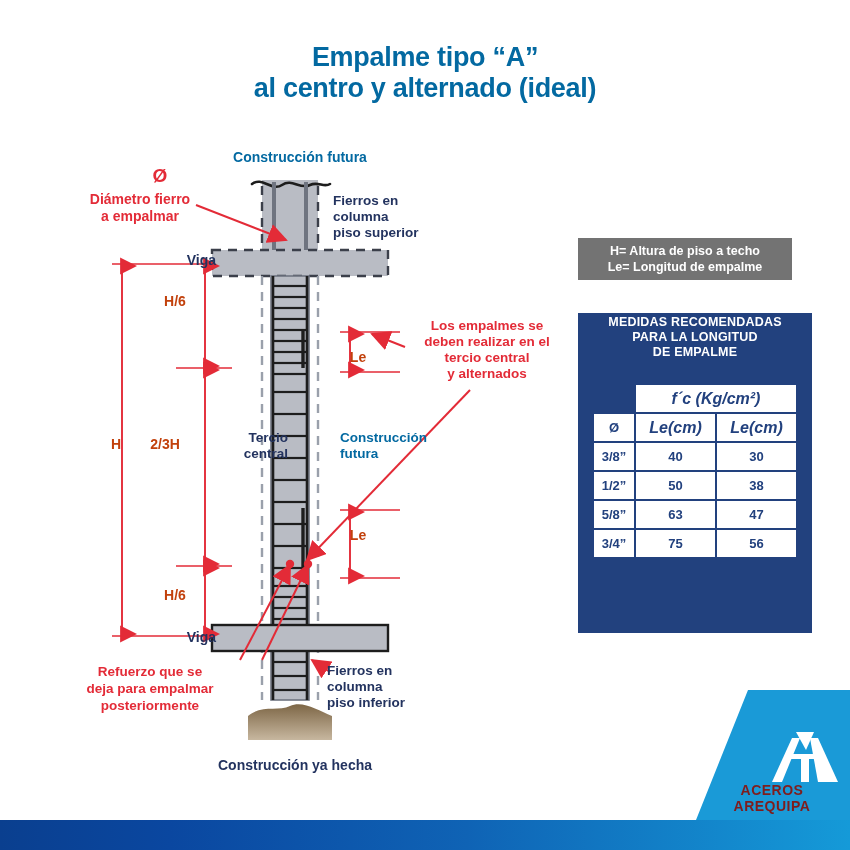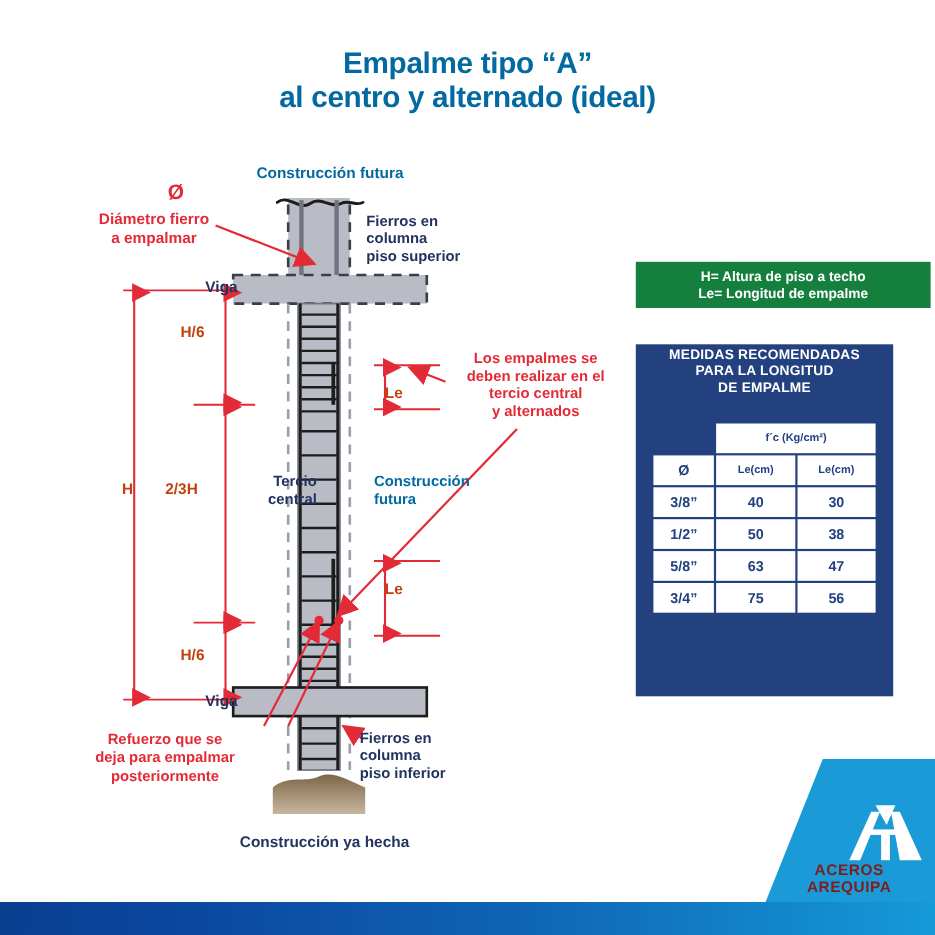--- a/index.html
+++ b/index.html
@@ -29,22 +29,22 @@
   .lbl{font-weight:bold;}
   .navy{color:#23335f;}
   .red{color:#e32b37;}
   .cyan{color:#c2410c;}
   .gray{color:#0369a1;}
   .center{text-align:center;}
   .right{text-align:right;}
 
   
   #infobox{
-    left:578px;top:238px;width:268px;height:42px;
-    background:#15803d;
+    left:578px;top:238px;width:214px;height:42px;
+    background:#737373;
     color:#ffffff;
     font-weight:bold;font-size:12.5px;line-height:16px;
     display:flex;align-items:center;justify-content:center;
     text-align:center;
   }
 
   
   #tablepanel{
     left:578px;top:313px;width:234px;height:320px;
     background:#22417e;
@@ -57,21 +57,21 @@
     position:absolute;left:14px;top:70px;width:206px;
     border-collapse:separate;border-spacing:2px;
   }
   #tbl td{
     background:#ffffff;color:#22417e;
     font-weight:bold;font-size:13px;
     text-align:center;height:27px;padding:0 2px;
     white-space:nowrap;
   }
   #tbl td.blank{background:transparent;}
-  #tbl td.sm{font-size:10px;}
+  #tbl td.sm{font-size:16px;font-style:italic;}
 
   
   #svgwrap{left:0;top:0;width:850px;height:850px;}
 
   
   .ann{font-weight:bold;line-height:15px;}
   #a-constr-futura-top{left:190px;top:150px;width:220px;font-size:14px;}
   #a-diam-sym{left:100px;top:168px;width:120px;font-size:19px;}
   #a-diam{left:60px;top:191px;width:160px;font-size:14px;line-height:17px;}
   #a-fierros-sup{left:333px;top:193px;width:130px;font-size:13.5px;line-height:16px;}

